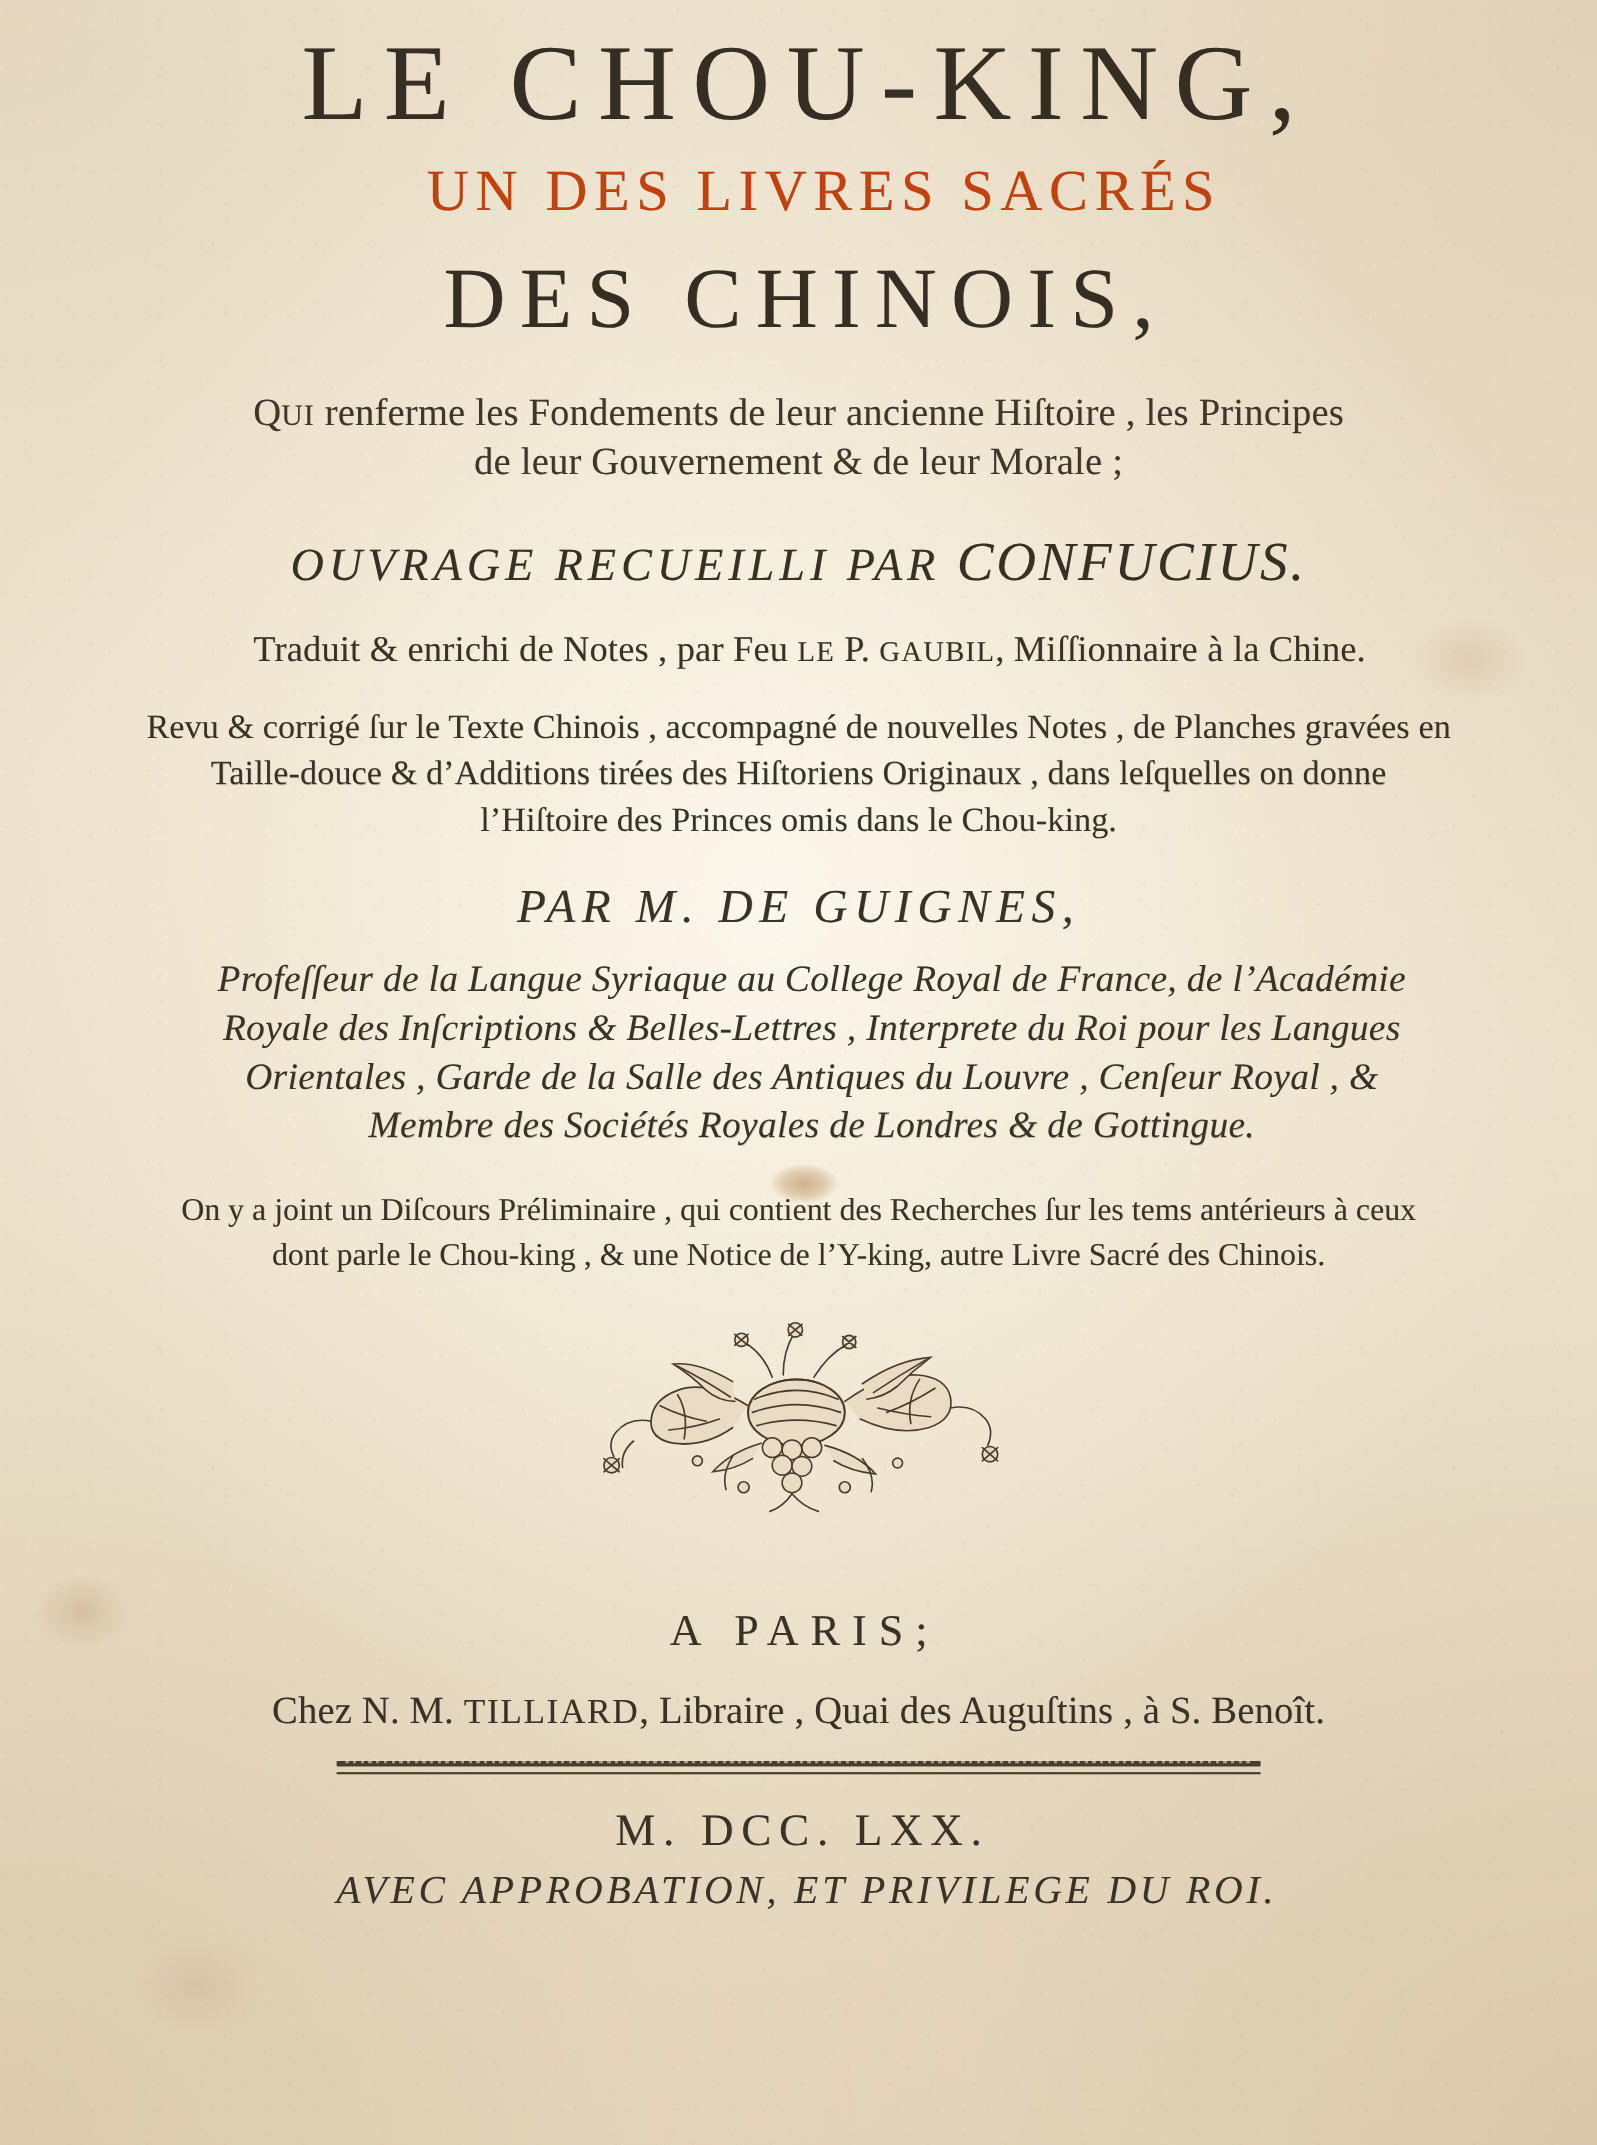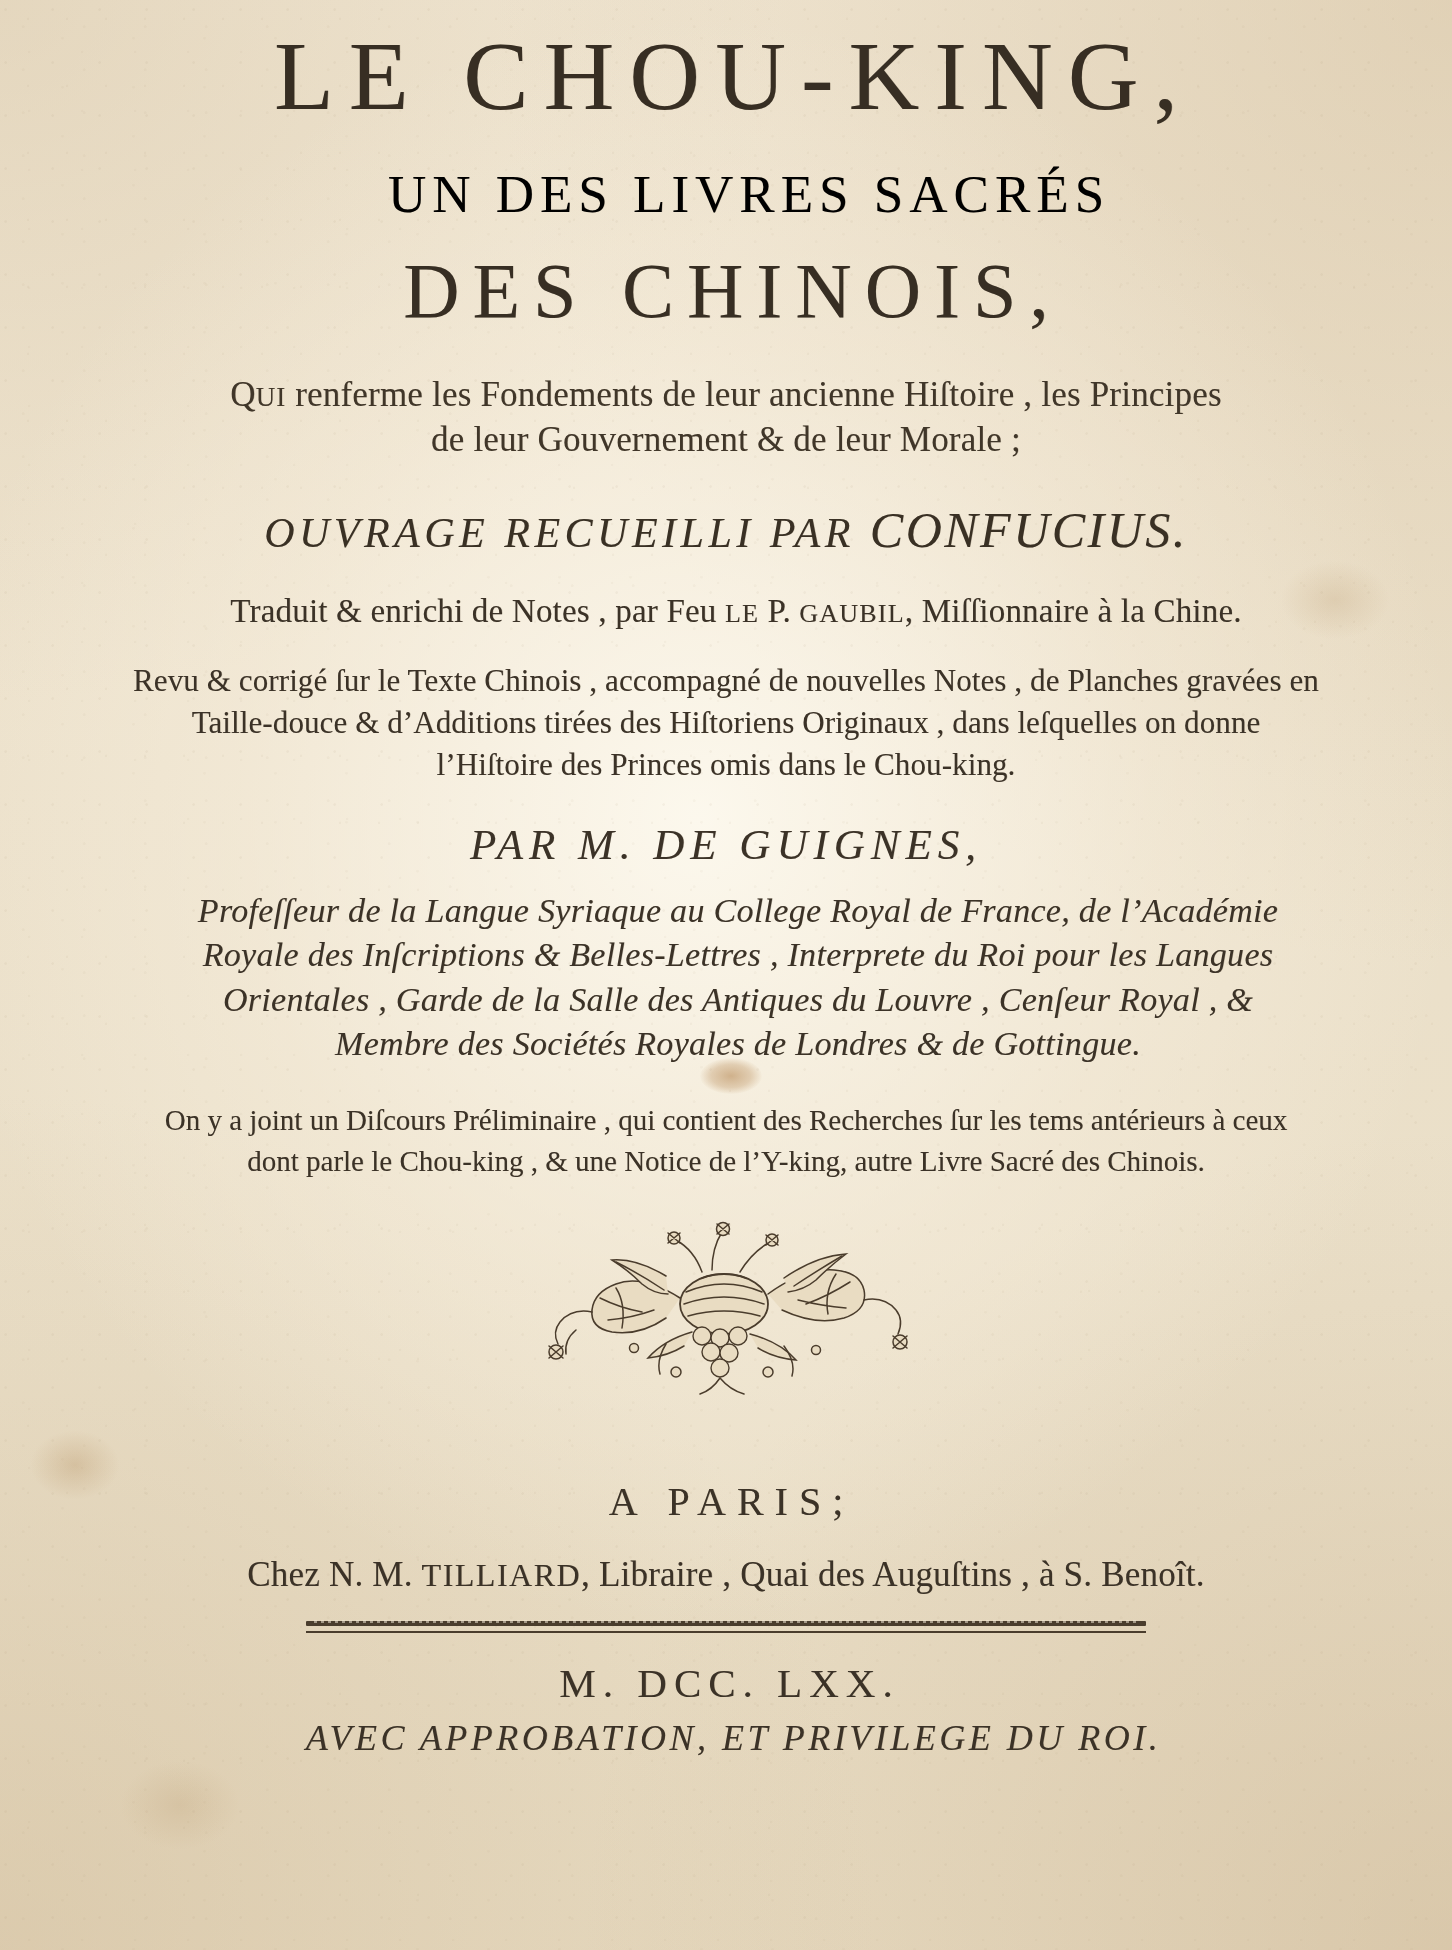--- a/index.html
+++ b/index.html
@@ -62,23 +62,23 @@
     letter-spacing: 15px;
     margin-top: 24px;
     line-height: 1.08;
     font-weight: 400;
     text-indent: 15px;
     color: #372e23;
   }
   .t-sub1 {
     font-size: 53px;
     letter-spacing: 6px;
-    margin-top: 34px;
+    margin-top: 14px;
     text-indent: 6px;
-    color: #000000;
+    color: #c2410c;
     padding-left: 40px;
   }
   .t-sub2 {
     font-size: 78px;
     letter-spacing: 13px;
     margin-top: 22px;
     text-indent: 13px;
     color: #372e23;
   }
 

